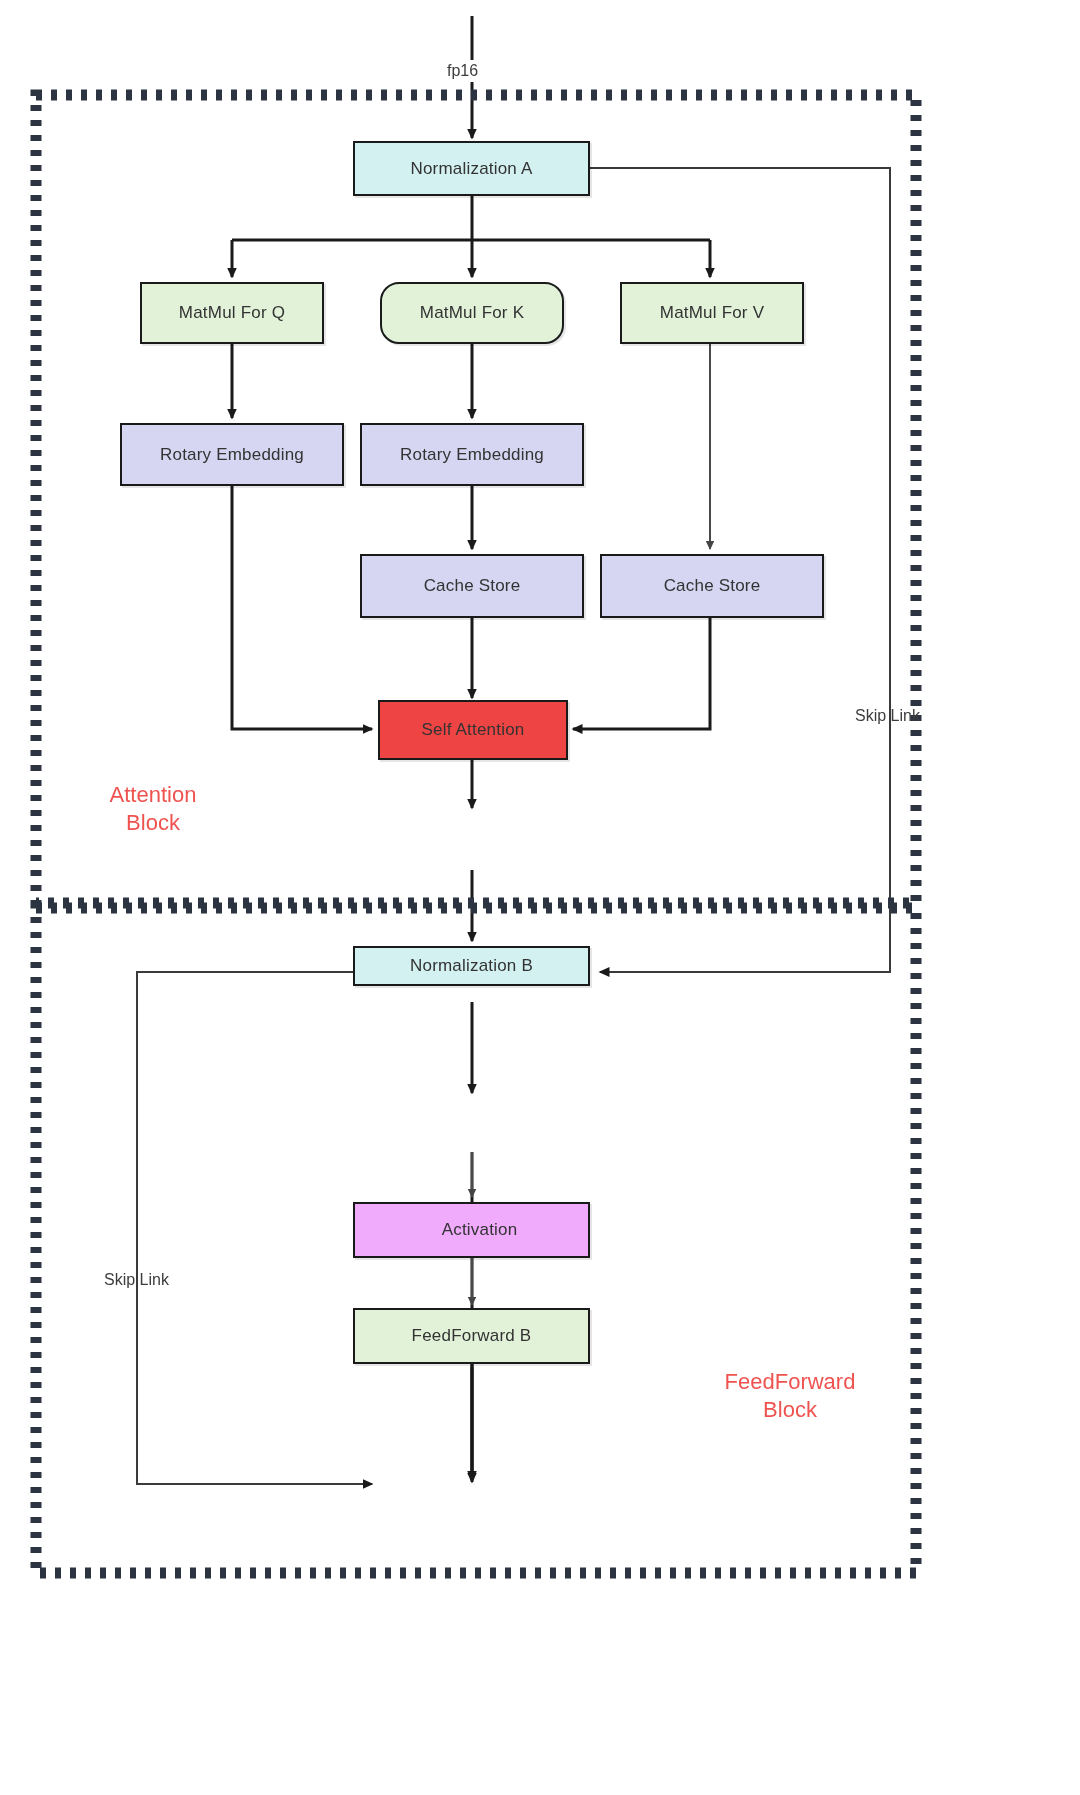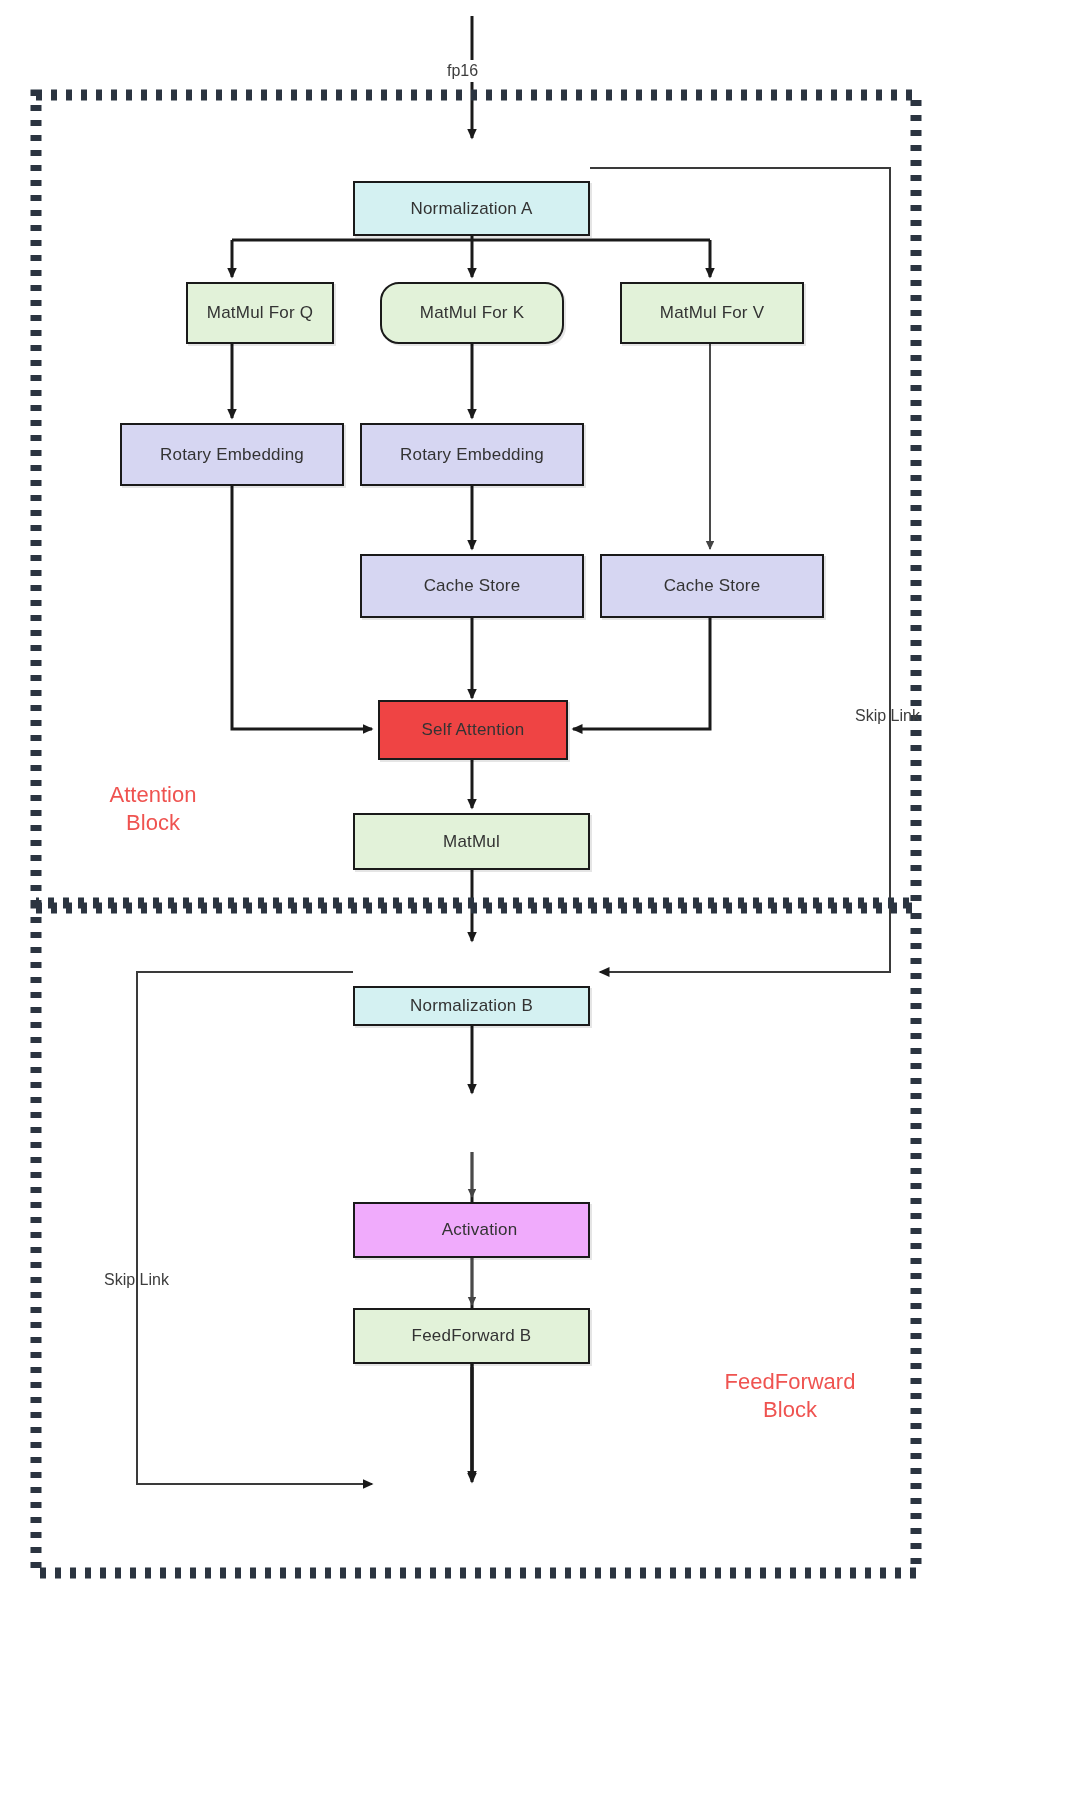--- a/index.html
+++ b/index.html
@@ -3,21 +3,21 @@
 <meta charset="utf-8">
 <style>
   html,body{margin:0;padding:0;background:#ffffff;}
   body{width:1080px;height:1795px;position:relative;font-family:"Liberation Sans",sans-serif;}
   #stage{position:absolute;inset:0;width:1080px;height:1795px;overflow:hidden;}
   svg.layer{position:absolute;left:0;top:0;width:1080px;height:1795px;}
   .node{position:absolute;box-sizing:border-box;border:2px solid #1a1a1a;
         display:flex;align-items:center;justify-content:center;
         font-size:17px;color:#333333;letter-spacing:.2px;
         box-shadow:2px 2px 0 rgba(0,0,0,0.10);}
-  .n-cyan{background:#d4f1f2;margin-top:40px;}
+  .n-cyan{background:#d4f1f2;}
   .n-green{background:#e2f2d9;}
   .n-purple{background:#d6d6f2;}
   .n-pink{background:#ef4444;justify-content:center;}
   .n-grey{background:#f0abfc;padding-left:16px;}
   .edge-label{position:absolute;font-size:16px;color:#3d3d3d;white-space:nowrap;}
   .block-label{position:absolute;font-size:22px;color:#ef5350;line-height:1.25;text-align:center;white-space:pre-line;}
 </style>
 </head>
 <body>
 
@@ -93,21 +93,21 @@
 
     <rect x="36" y="95" width="880" height="808" fill="none" stroke="#2b3440" stroke-width="11" stroke-dasharray="6 9" stroke-linecap="butt"></rect>
 
     <rect x="36" y="908" width="880" height="665" fill="none" stroke="#2b3440" stroke-width="11" stroke-dasharray="6 9" stroke-linecap="butt"></rect>
   </svg>
 
   <div class="node n-cyan" style="left:353px;top:141px;width:237px;height:55px;">
     <span>Normalization A</span>
   </div>
 
-  <div class="node n-green" style="left:140px;top:282px;width:148px;height:62px;margin-left:46px;">
+  <div class="node n-green" style="left:140px;top:282px;width:184px;height:62px;">
     <span>MatMul For Q</span>
   </div>
   <div class="node n-green" style="left:380px;top:282px;width:184px;height:62px;border-radius:19px;">
     <span>MatMul For K</span>
   </div>
   <div class="node n-green" style="left:620px;top:282px;width:184px;height:62px;">
     <span>MatMul For V</span>
   </div>
 
   <div class="node n-purple" style="left:120px;top:423px;width:224px;height:63px;">
@@ -121,23 +121,20 @@
     <span>Cache Store</span>
   </div>
   <div class="node n-purple" style="left:600px;top:554px;width:224px;height:64px;">
     <span>Cache Store</span>
   </div>
 
   <div class="node n-pink" style="left:378px;top:700px;width:190px;height:60px;">
     <span>Self Attention</span>
   </div>
 
-  <div class="node n-green" style="left:353px;top:813px;width:237px;height:57px;">
-    <span>MatMul</span>
-  </div>
 
   <div class="node n-cyan" style="left:353px;top:946px;width:237px;height:40px;">
     <span>Normalization B</span>
   </div>
 
   <div class="node n-grey" style="left:353px;top:1202px;width:237px;height:56px;">
     <span>Activation</span>
   </div>
   <div class="node n-green" style="left:353px;top:1308px;width:237px;height:56px;">
     <span>FeedForward B</span>

